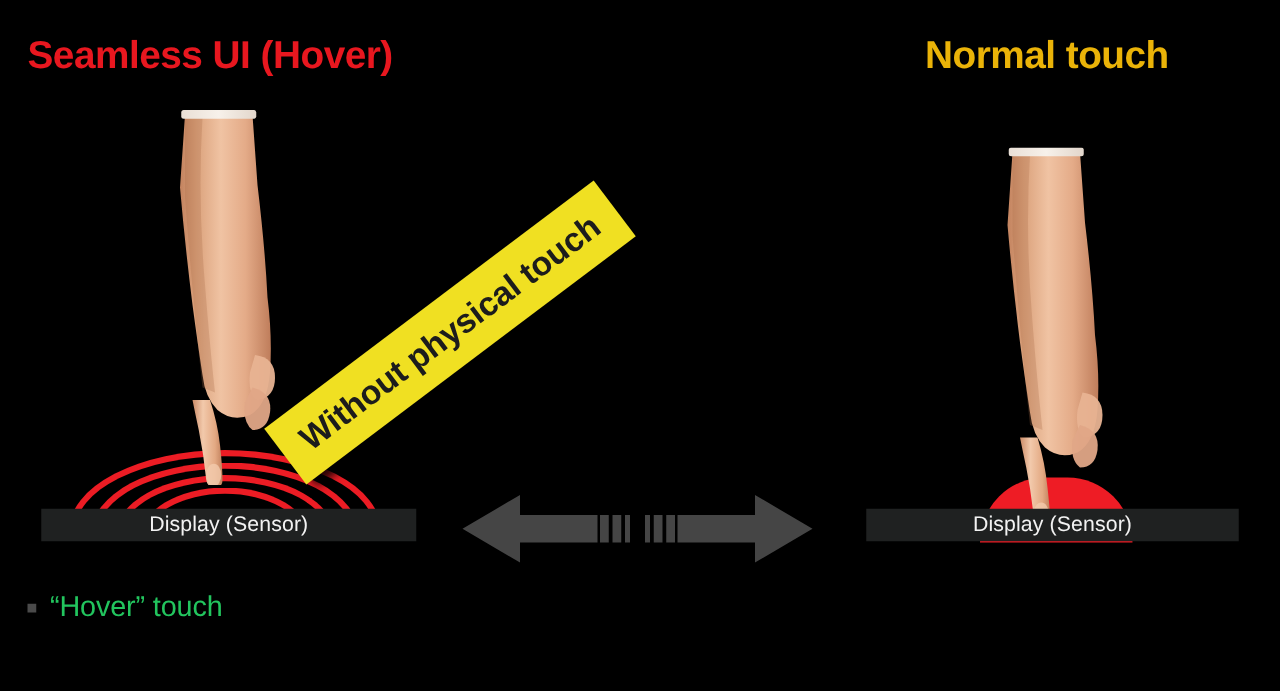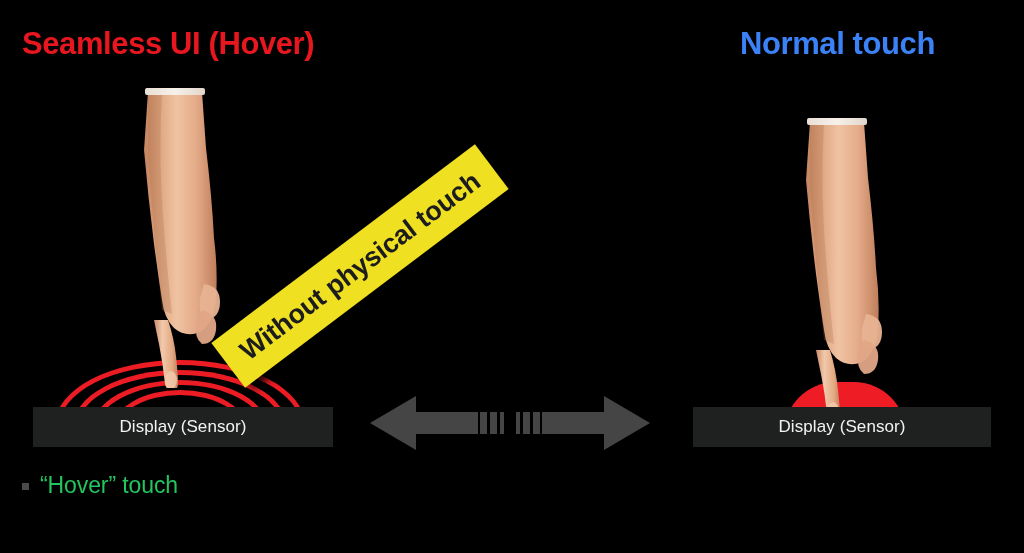--- a/index.html
+++ b/index.html
@@ -12,26 +12,26 @@
 
   
   .title-left{
     position:absolute;left:22px;top:26px;
     font-size:31px;font-weight:bold;letter-spacing:-0.4px;
     color:#e8171f;white-space:nowrap;
   }
   .title-right{
     position:absolute;left:740px;top:26px;
     font-size:31px;font-weight:bold;letter-spacing:-0.4px;
-    color:#3b82f6;white-space:nowrap;
+    color:#eab308;white-space:nowrap;
   }
 
   
   .display-bar{
-    position:absolute;height:40px;background:#1f2121;
+    position:absolute;height:26px;background:#1f2121;
     display:flex;align-items:center;justify-content:center;
   }
   .display-bar span{
     color:#f2f2f2;font-size:17px;letter-spacing:0.1px;white-space:nowrap;
   }
   #bar-left{left:33px;top:407px;width:300px;}
   #bar-right{left:693px;top:407px;width:298px;}
 
   
   .arcs{position:absolute;left:40px;top:348px;width:270px;height:62px;overflow:hidden;}

